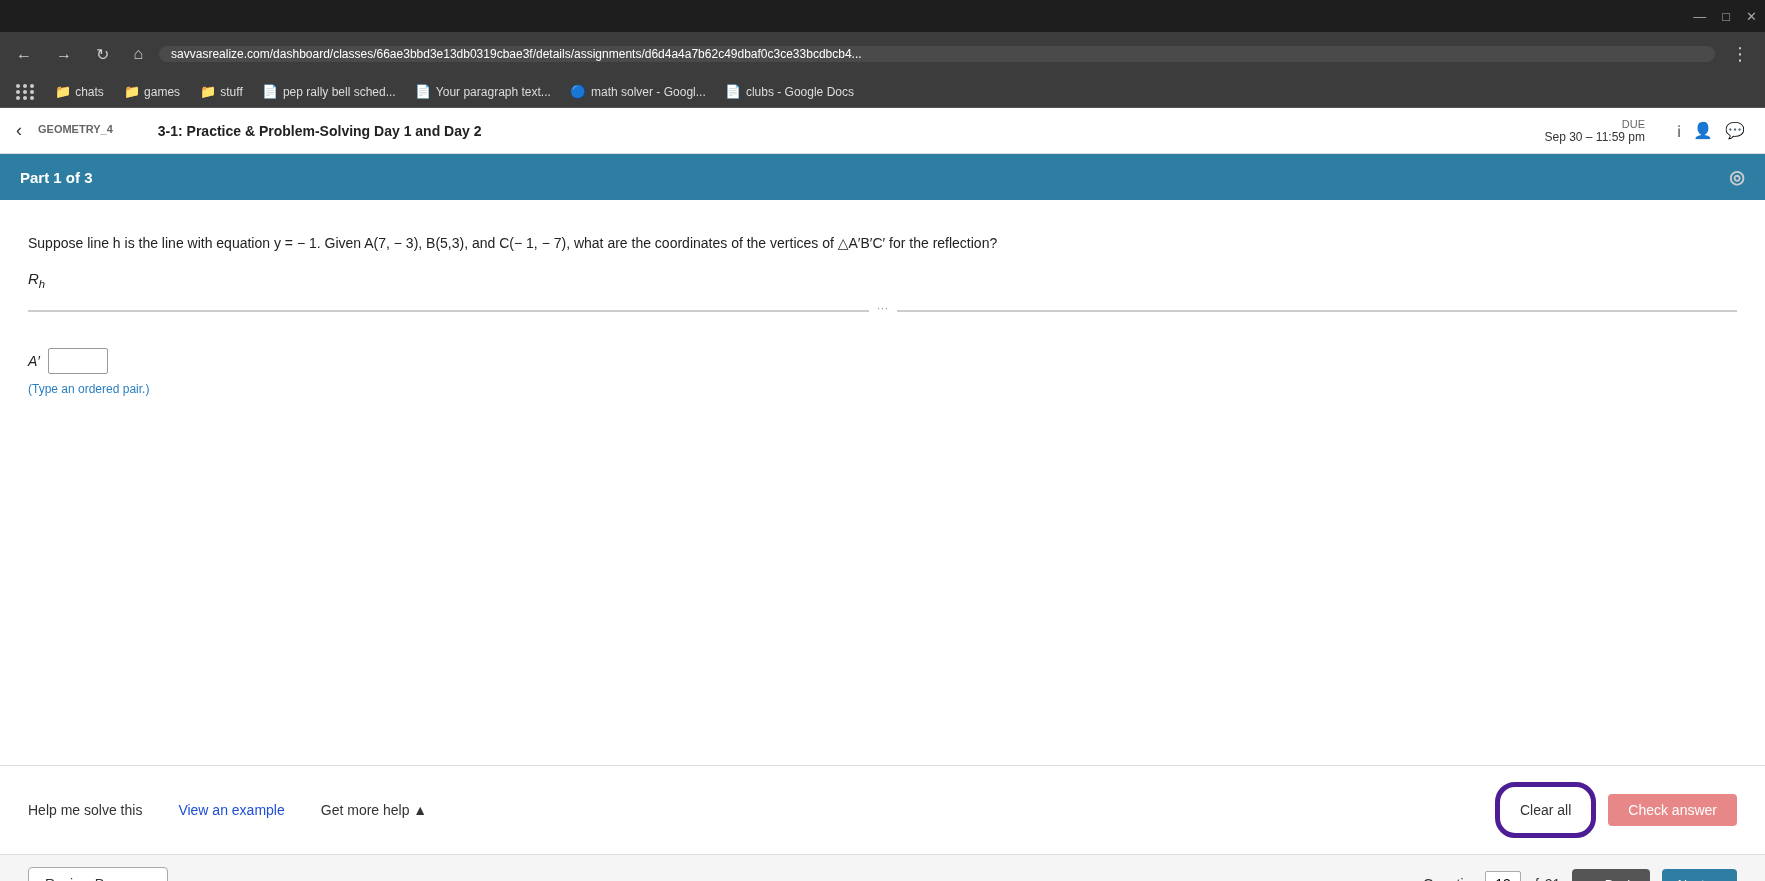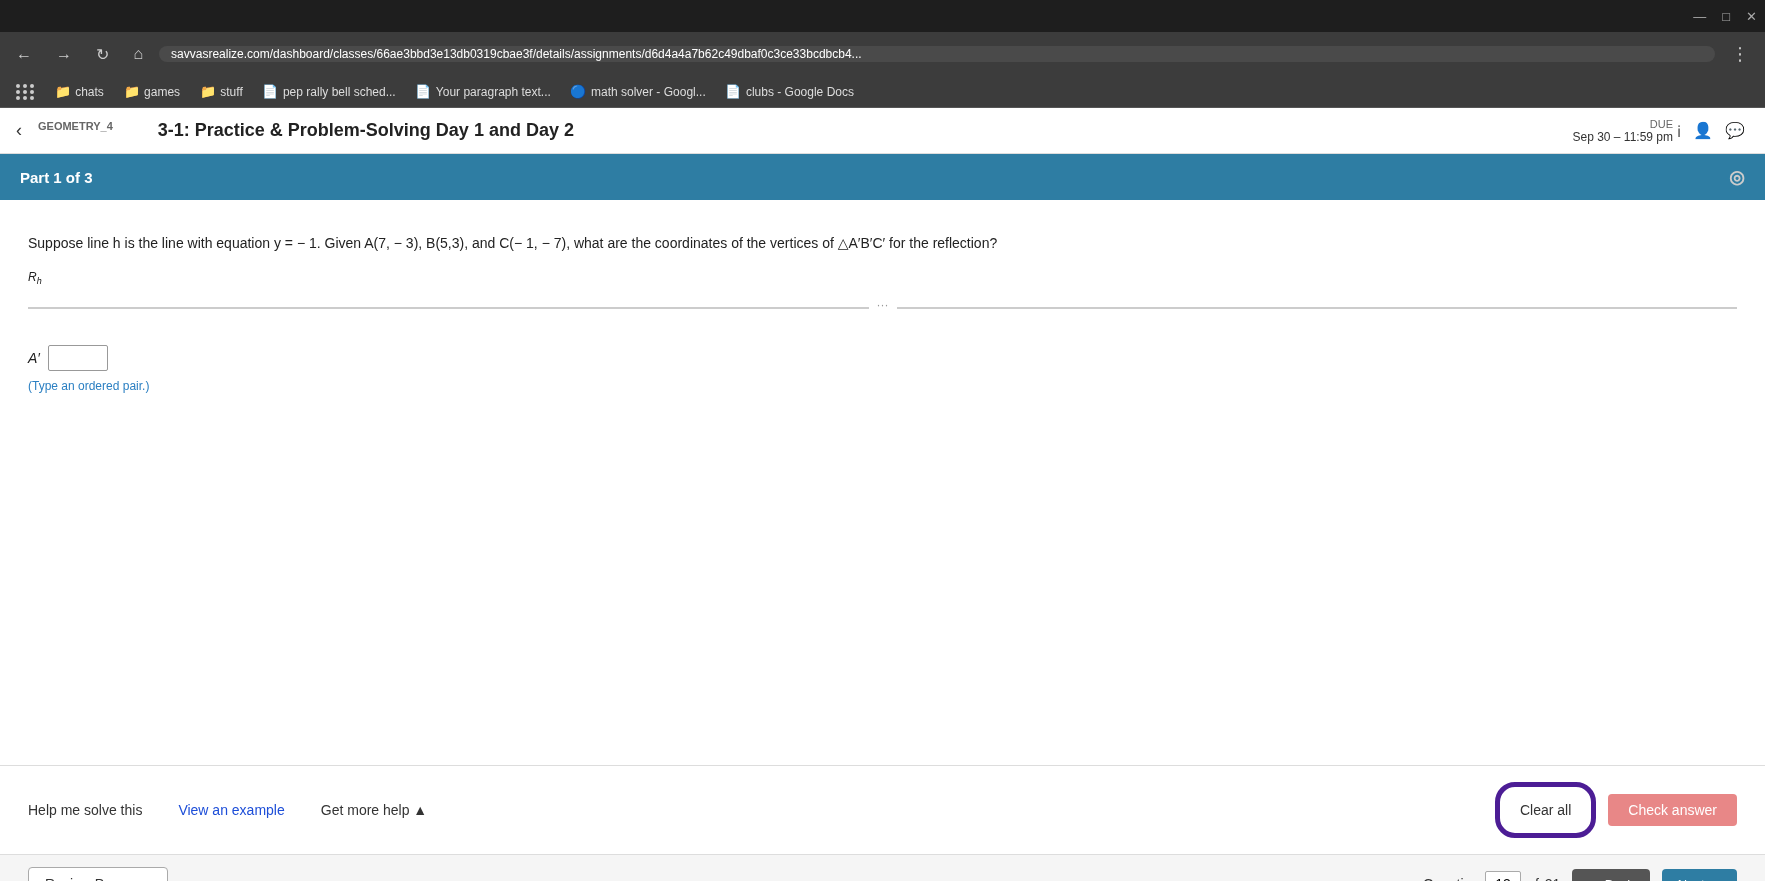--- a/index.html
+++ b/index.html
@@ -133,21 +133,21 @@
       gap: 45px;
     }
 
     .breadcrumb-text {
       font-size: 11px;
       color: #666;
       font-weight: bold;
     }
 
     .assignment-title {
-      font-size: 18px;
+      font-size: 14px;
       font-weight: bold;
       color: #222;
       text-align: center;
     }
 
     .header-right {
       display: flex;
       flex-direction: column;
       align-items: flex-end;
       gap: 2px;
@@ -210,21 +210,21 @@
     }
 
     .problem-text {
       font-size: 14px;
       color: #222;
       line-height: 1.6;
       margin-bottom: 16px;
     }
 
     .rh-notation {
-      font-size: 12px;
+      font-size: 15px;
       color: #222;
       margin-bottom: 0;
       font-style: italic;
     }
 
     .divider-line {
       border: none;
       border-top: 1px solid #ccc;
       margin: 20px 0;
       position: relative;
@@ -481,21 +481,21 @@
 
     <div class="app-header">
       <div class="back-section">
         <button class="back-btn">‹</button>
         <div class="breadcrumb-title">
           <span class="breadcrumb-text">GEOMETRY_4</span>
           <span class="assignment-title">3-1: Practice &amp; Problem-Solving Day 1 and Day 2</span>
         </div>
       </div>
       <div class="header-right">
-        <div style="display:flex; gap:4px; align-items:center;">
+        <div style="display:flex; gap:32px; align-items:center;">
           <div style="text-align:right;">
             <div class="due-label">DUE</div>
             <div class="due-date">Sep 30 – 11:59 pm</div>
           </div>
           <div class="header-icons">
             <span class="header-icon">ℹ</span>
             <span class="header-icon">👤</span>
             <span class="header-icon">💬</span>
           </div>
         </div>

